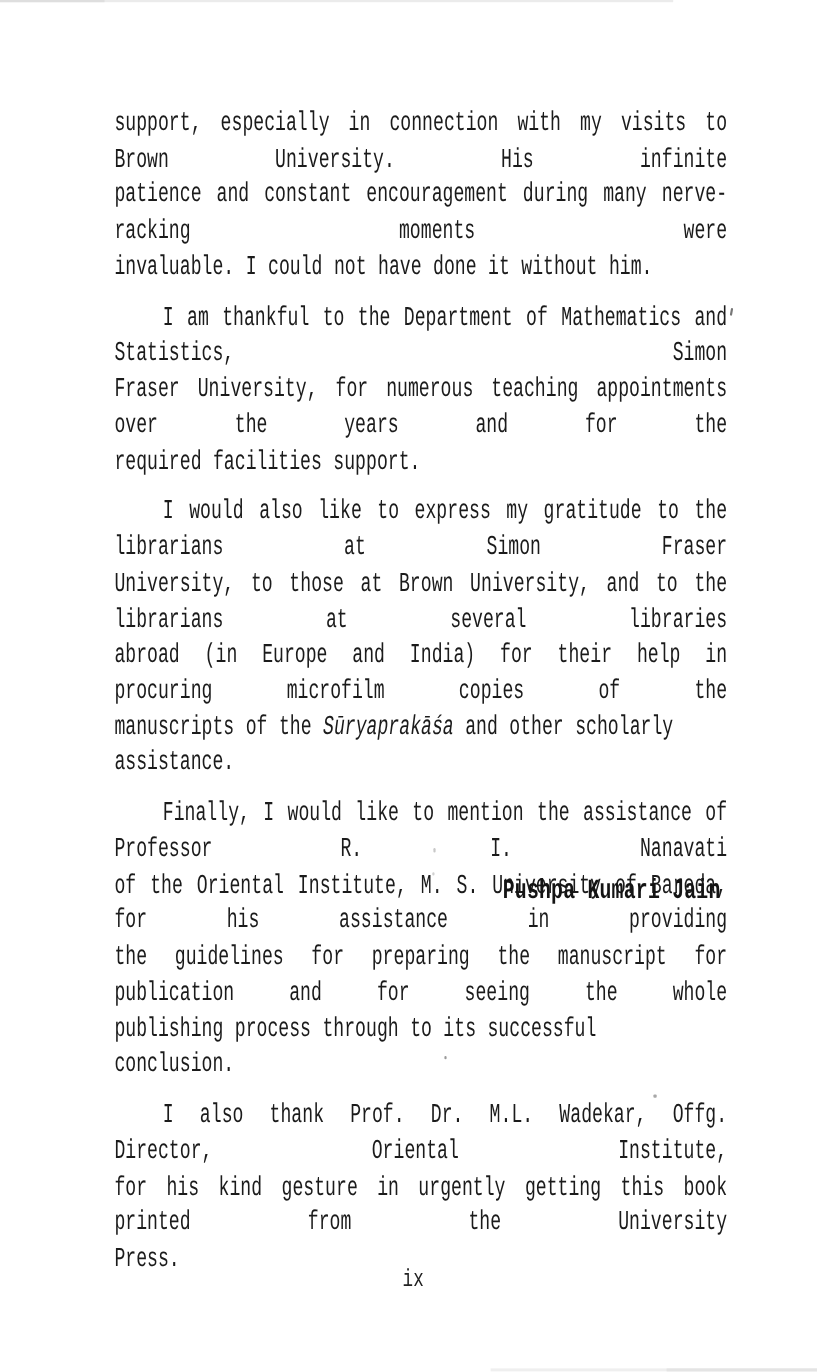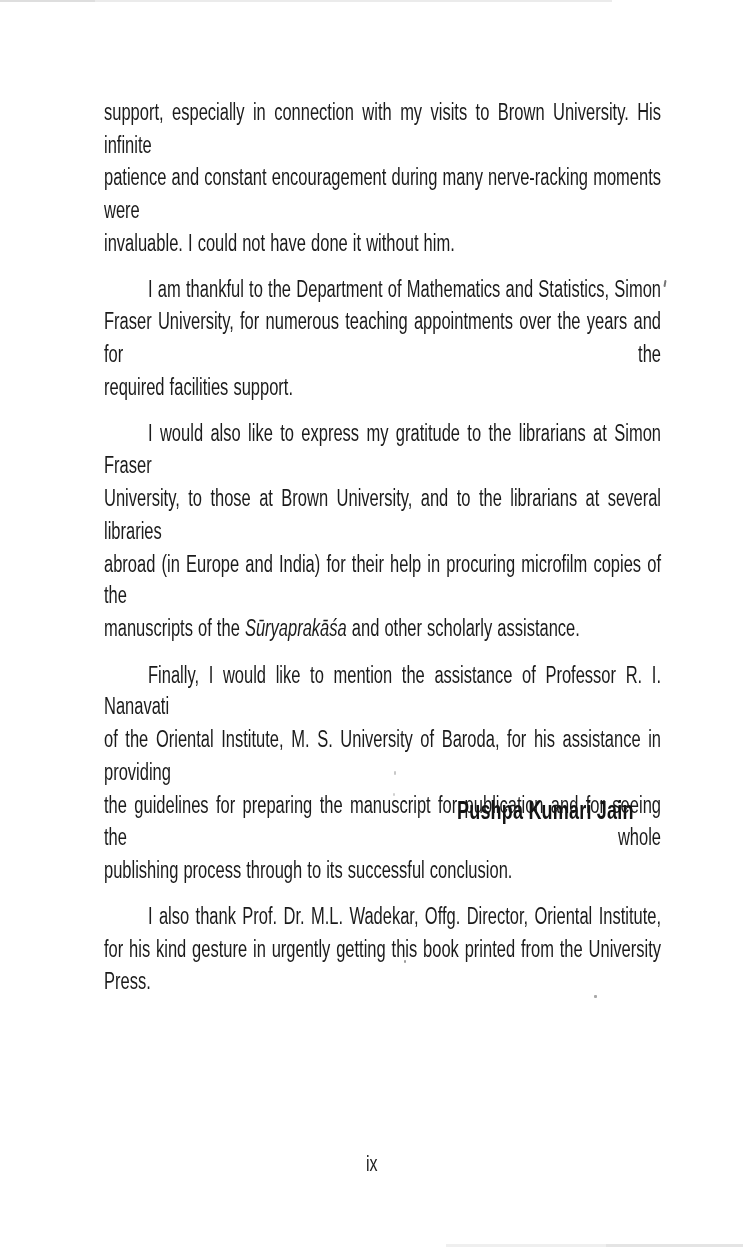--- a/index.html
+++ b/index.html
@@ -2,21 +2,21 @@
 <html><head>
 <meta charset="utf-8">
 <style>
   html, body { margin: 0; padding: 0; background: #ffffff; }
   .page {
     position: relative;
     width: 743px;
     height: 1247px;
     background: #ffffff;
     overflow: hidden;
-    font-family: Liberation Sans, sans-serif;
+    font-family: Liberation Mono, monospace;
   }
   
   .text-block {
     position: absolute;
     left: 104px;
     top: 96px;
     width: 557px;
     font-size: 16.5px;
     line-height: 21.73px;
     color: #1b1b1b;

